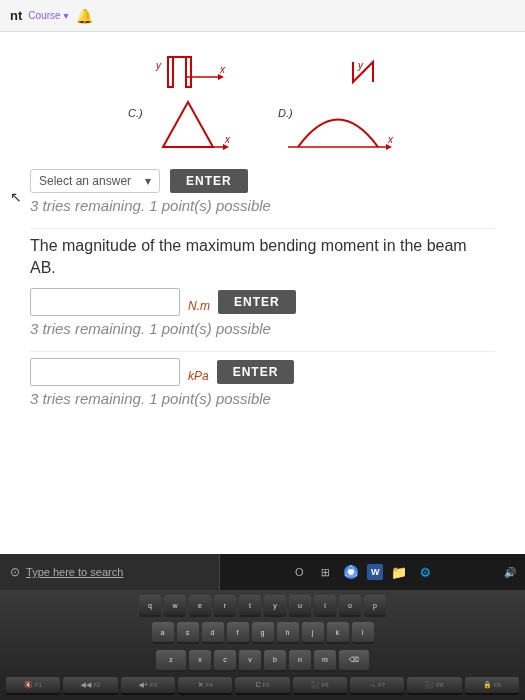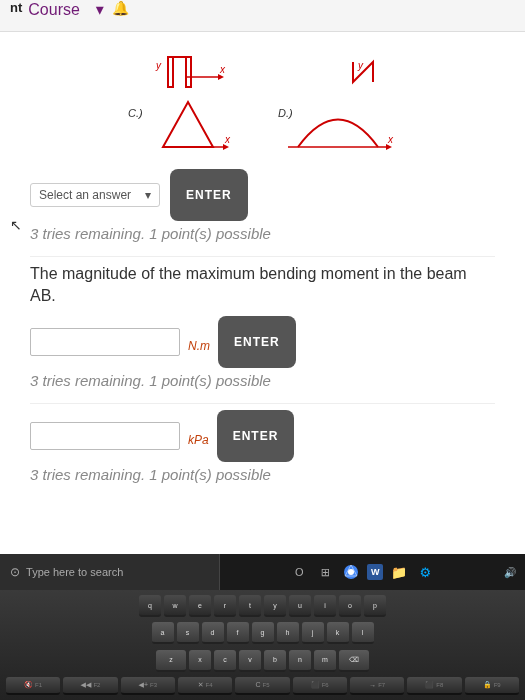--- a/index.html
+++ b/index.html
@@ -10,37 +10,37 @@
       background: #1a1a1a;
       font-family: Arial, sans-serif;
       position: relative;
     }
 
     
     .top-bar {
       background: #f5f5f5;
       height: 32px;
       display: flex;
-      align-items: flex-start;
+      align-items: center;
       padding: 0 10px;
       border-bottom: 1px solid #ddd;
       font-size: 13px;
       color: #333;
     }
     .top-bar-title {
       font-weight: bold;
       margin-right: 6px;
       color: #222;
     }
     .top-bar-course {
       display: flex;
       align-items: center;
-      gap: 16px;
-      color: #701a75;
-      font-size: 16px;
+      gap: 3px;
+      color: #8b5cf6;
+      font-size: 10px;
     }
     .top-bar-bell {
       margin-left: 8px;
       font-size: 14px;
     }
 
     
     .main-content {
       background: #ffffff;
       width: 100%;
@@ -91,22 +91,22 @@
       background: #fff;
       cursor: pointer;
       min-width: 130px;
       justify-content: space-between;
     }
 
     .enter-btn {
       background: #555;
       color: white;
       border: none;
-      border-radius: 8px;
-      padding: 19px 16px;
+      border-radius: 2px;
+      padding: 5px 16px;
       font-size: 12px;
       font-weight: bold;
       cursor: pointer;
       letter-spacing: 1px;
     }
 
     .tries-text {
       font-size: 15px;
       color: #888;
       margin-bottom: 14px;
@@ -174,20 +174,21 @@
     }
 
     .search-icon-win {
       color: #aaa;
       font-size: 12px;
     }
 
     .search-text {
       color: #aaa;
       font-size: 11px;
+      text-decoration: underline;
     }
 
     .taskbar-icons {
       display: flex;
       align-items: center;
       padding: 0 6px;
       gap: 6px;
       flex: 1;
       justify-content: center;
     }

